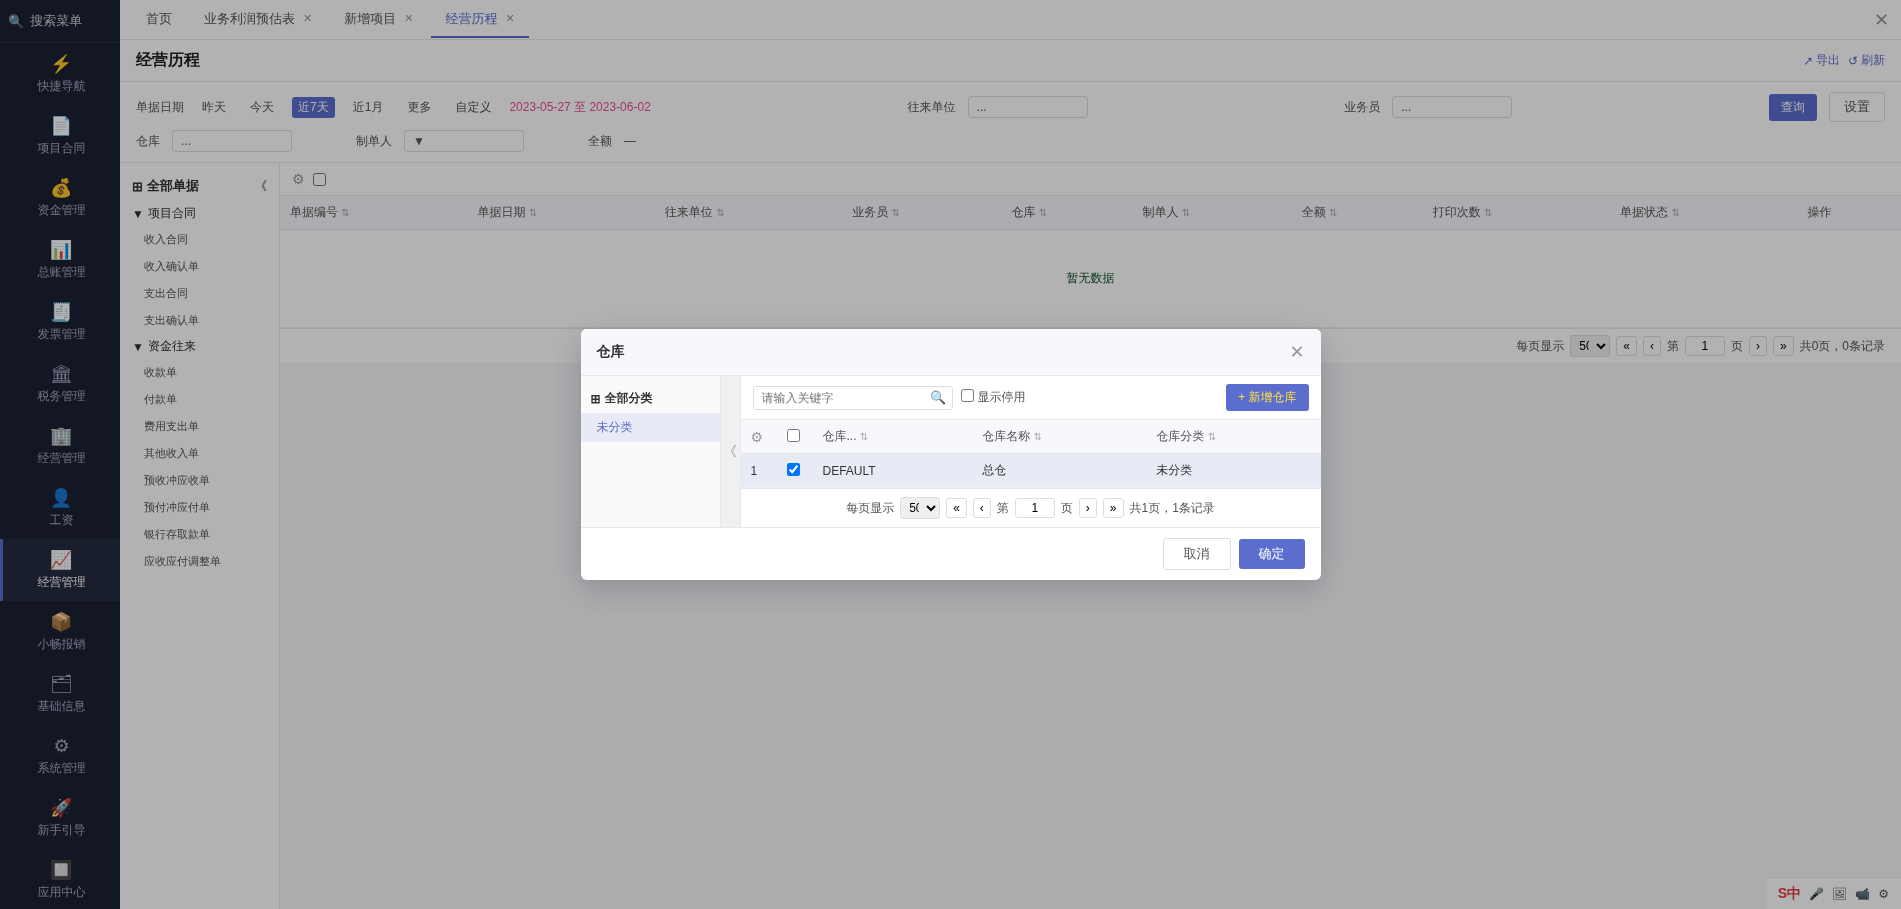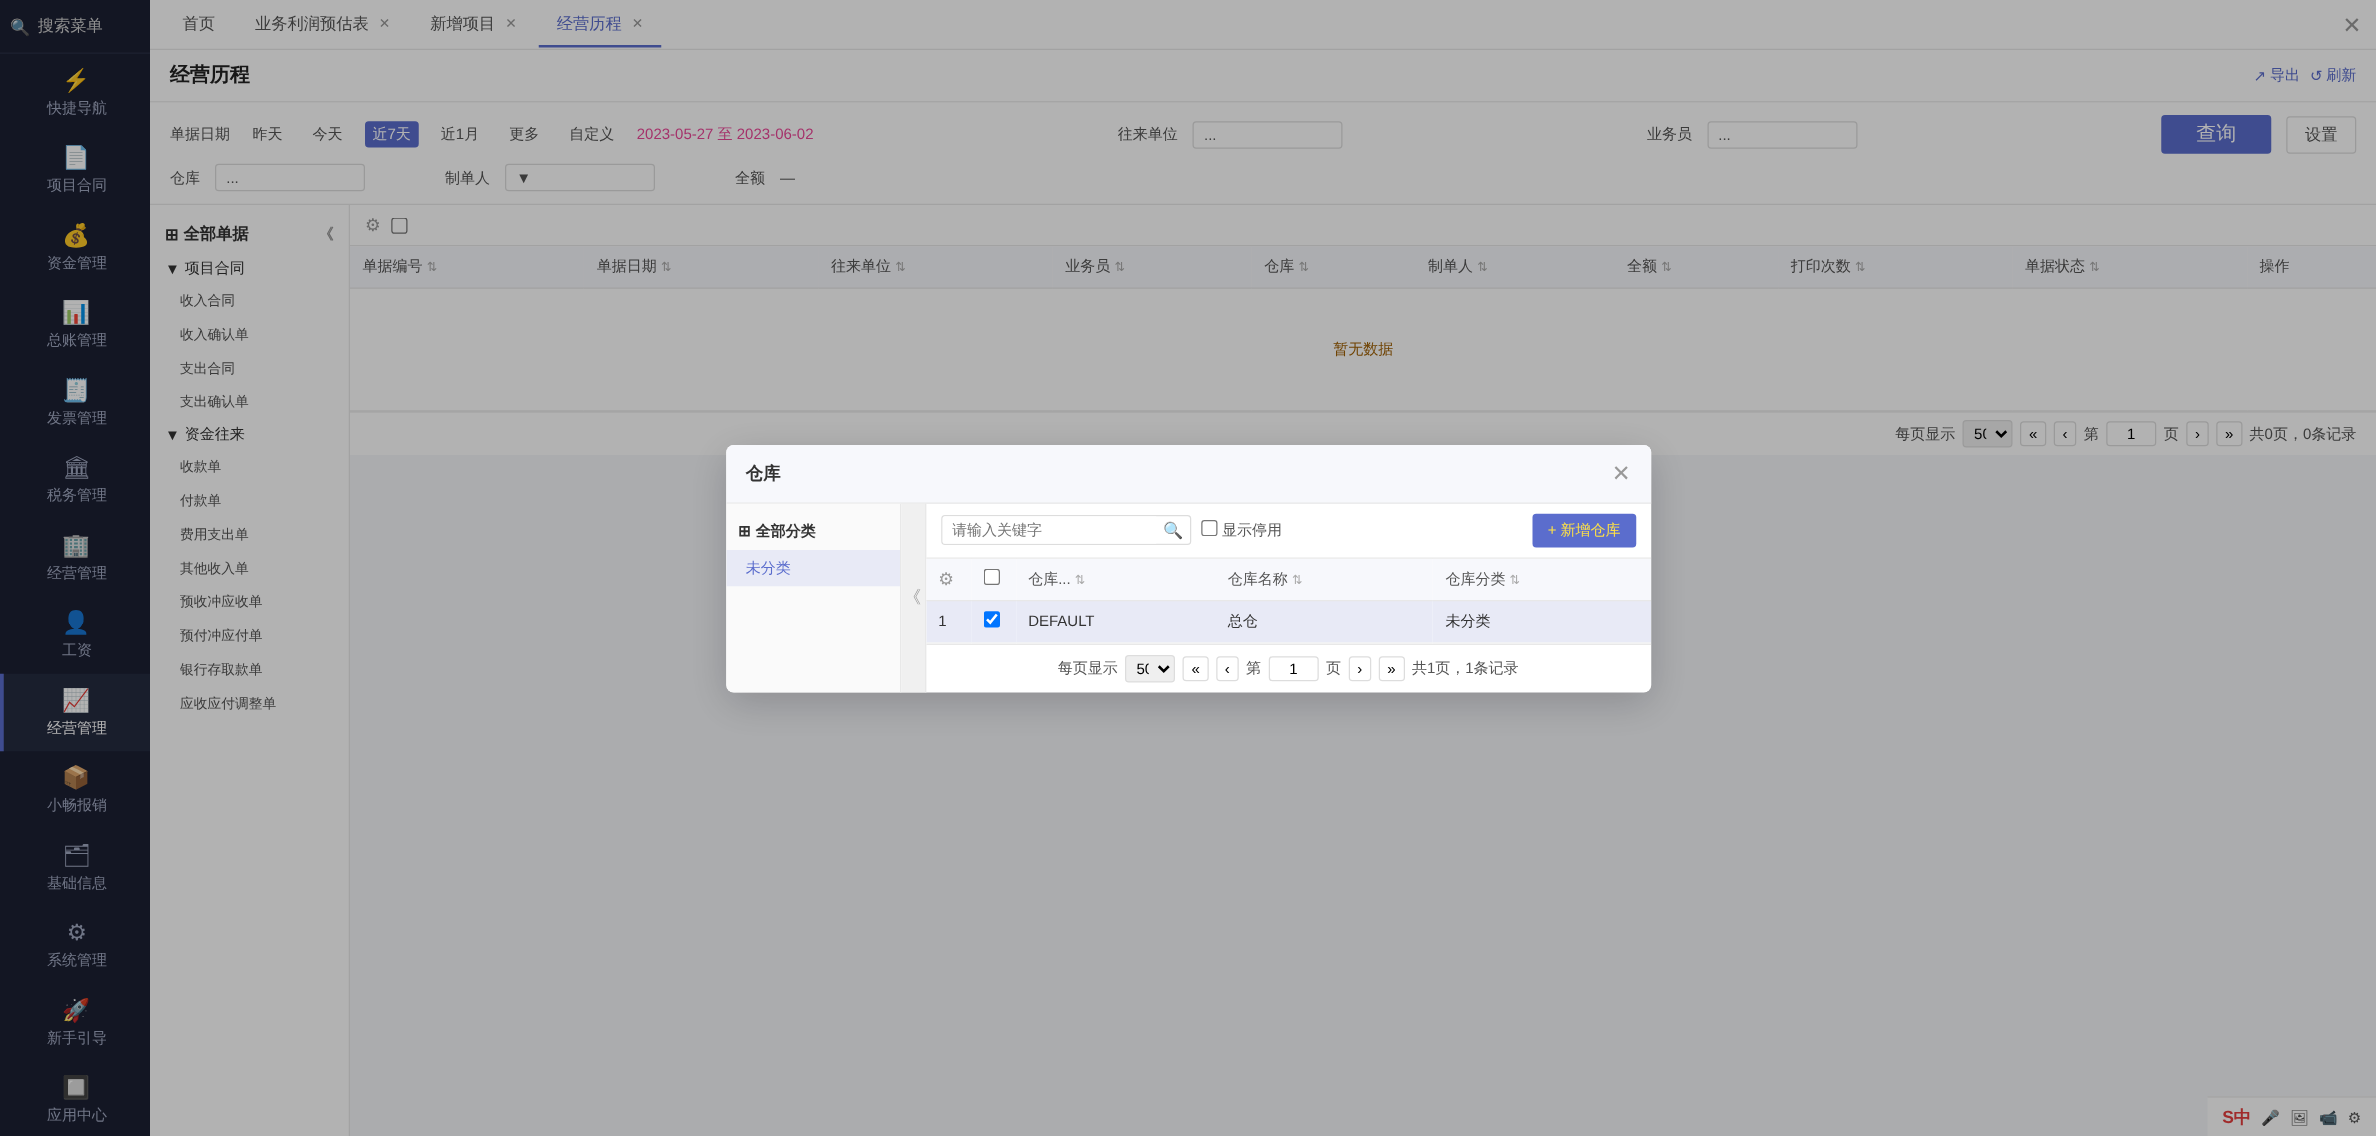--- a/index.html
+++ b/index.html
@@ -63,21 +63,21 @@
       background: #5b6dcd; color: #fff; border-radius: 3px; padding: 2px 6px;
     }
     .date-range { font-size: 12px; color: #ec4899; }
     .filter-select {
       display: inline-flex; align-items: center; gap: 3px;
       border: 1px solid #ddd; border-radius: 3px; padding: 3px 8px; font-size: 12px;
       color: #555; cursor: pointer; background: #fff; min-width: 120px;
     }
     .btn-query {
       background: #5b6dcd; color: #fff; border: none; border-radius: 3px;
-      padding: 5px 28px; font-size: 16px; cursor: pointer;
+      padding: 5px 12px; font-size: 12px; cursor: pointer;
     }
     .btn-setting {
       background: #fff; color: #555; border: 1px solid #ddd; border-radius: 3px;
       padding: 5px 14px; font-size: 13px; cursor: pointer;
     }
     .filter-row2 { display: flex; align-items: center; gap: 12px; }
 
     
     .content-area { display: flex; flex: 1; overflow: hidden; }
     .sub-nav {
@@ -106,21 +106,21 @@
     }
     .table-wrap { background: #fff; }
     table { width: 100%; border-collapse: collapse; font-size: 12px; }
     table th {
       background: #f7f8fc; padding: 8px 10px; text-align: left;
       border-bottom: 1px solid #e8e8e8; color: #555; font-weight: 500; white-space: nowrap;
     }
     table td {
       padding: 8px 10px; border-bottom: 1px solid #f0f0f0; color: #333;
     }
-    .empty-tip { text-align: center; color: #a16207; padding: 40px; }
+    .empty-tip { text-align: center; color: #14532d; padding: 40px; }
 
     
     .bottom-bar {
       background: #fff; border-top: 1px solid #e8e8e8;
       display: flex; align-items: center; justify-content: flex-end;
       padding: 6px 16px; gap: 6px; font-size: 12px; color: #555;
     }
     .page-input {
       width: 40px; border: 1px solid #ddd; border-radius: 3px;
       padding: 2px 4px; text-align: center; font-size: 12px;
@@ -524,20 +524,24 @@
           <span>第</span>
           <input class="page-input" type="text" value="1" style="">
           <span>页</span>
           <button class="page-btn">›</button>
           <button class="page-btn">»</button>
           <span>共1页，1条记录</span>
         </div>
       </div>
     </div>
 
+    <div class="modal-footer">
+      <button class="btn-cancel">取消</button>
+      <button class="btn-confirm">确定</button>
+    </div>
   </div>
 </div>
 
 <div class="taskbar">
   <span class="taskbar-logo">S中</span>
   <span>🎤</span>
   <span>🖼</span>
   <span>📹</span>
   <span>⚙</span>
 </div>

